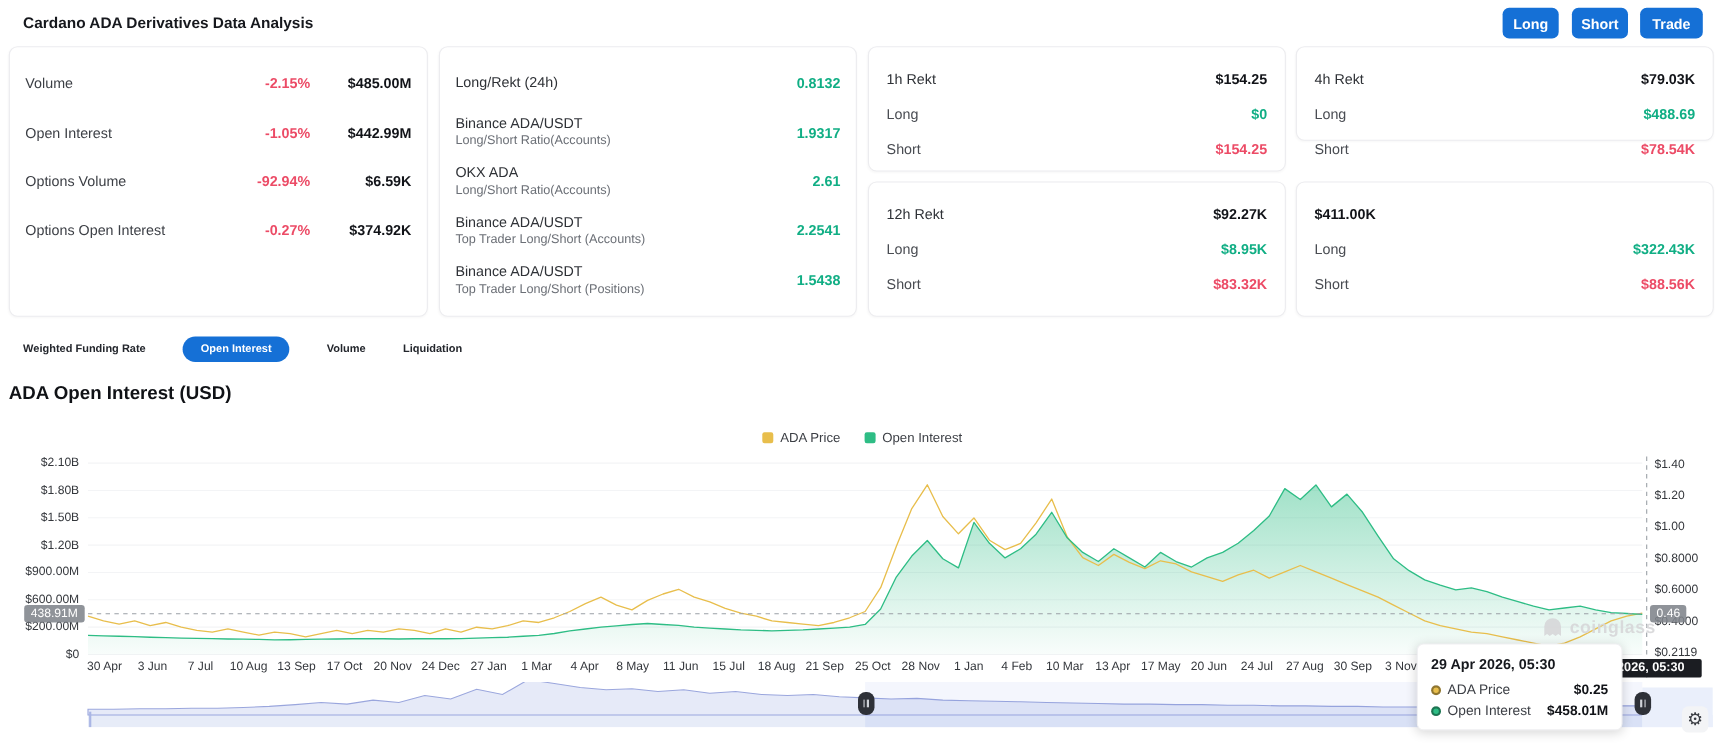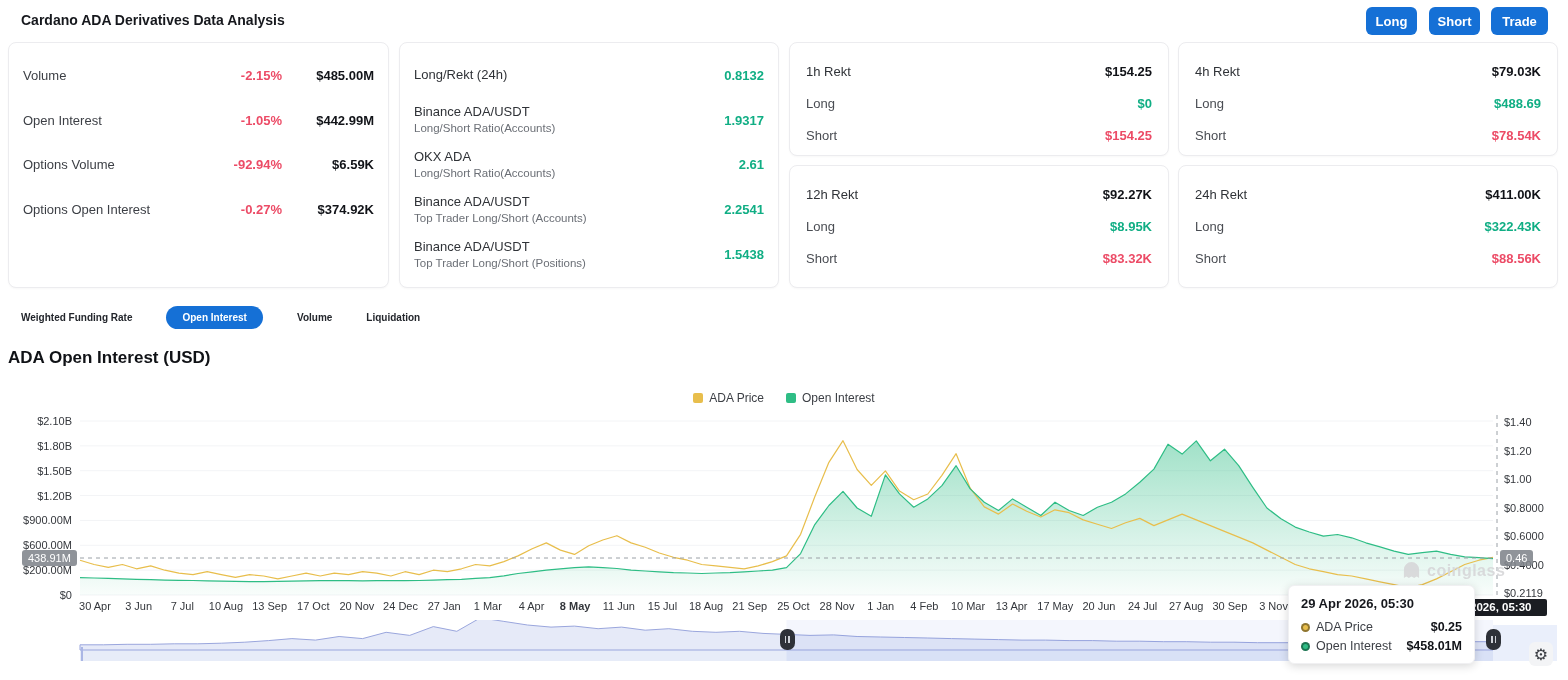--- a/index.html
+++ b/index.html
@@ -177,37 +177,36 @@
   <div class="rekt-row">
       <span class="rekt-sub">Long</span>
       <span class="val-green">$8.95K</span>
     </div>
   <div class="rekt-row">
       <span class="rekt-sub">Short</span>
       <span class="val-red">$83.32K</span>
     </div>
 </div>
 
-<div class="abs card" style="left:1178px;top:42px;width:380px;height:114px;padding:12px 16px 0 16px;">
+<div class="abs card" style="left:1178px;top:42px;width:380px;height:86px;padding:12px 16px 0 16px;">
   <div class="rekt-row">
       <span class="rekt-title">4h Rekt</span>
       <span class="rekt-total">$79.03K</span>
     </div>
   <div class="rekt-row">
       <span class="rekt-sub">Long</span>
       <span class="val-green">$488.69</span>
     </div>
   <div class="rekt-row">
       <span class="rekt-sub">Short</span>
       <span class="val-red">$78.54K</span>
     </div>
 </div>
 <div class="abs card" style="left:1178px;top:165px;width:380px;height:123px;padding:12px 16px 0 16px;">
   <div class="rekt-row">
-      <span class="rekt-title">24h Rekt</span>
       <span class="rekt-total">$411.00K</span>
     </div>
   <div class="rekt-row">
       <span class="rekt-sub">Long</span>
       <span class="val-green">$322.43K</span>
     </div>
   <div class="rekt-row">
       <span class="rekt-sub">Short</span>
       <span class="val-red">$88.56K</span>
     </div>
@@ -274,21 +273,21 @@
     <div class="x-label" style="left: 138.65px;">3 Jun</div>
     <div class="x-label" style="left: 182.3px;">7 Jul</div>
     <div class="x-label" style="left: 225.95px;">10 Aug</div>
     <div class="x-label" style="left: 269.6px;">13 Sep</div>
     <div class="x-label" style="left: 313.25px;">17 Oct</div>
     <div class="x-label" style="left: 356.9px;">20 Nov</div>
     <div class="x-label" style="left: 400.55px;">24 Dec</div>
     <div class="x-label" style="left: 444.2px;">27 Jan</div>
     <div class="x-label" style="left: 487.85px;">1 Mar</div>
     <div class="x-label" style="left: 531.5px;">4 Apr</div>
-    <div class="x-label" style="left: 575.15px; font-weight: bold;">8 May</div>
+    <div class="x-label" style="left: 575.15px;">8 May</div>
     <div class="x-label" style="left: 618.8px;">11 Jun</div>
     <div class="x-label" style="left: 662.45px;">15 Jul</div>
     <div class="x-label" style="left: 706.1px;">18 Aug</div>
     <div class="x-label" style="left: 749.75px;">21 Sep</div>
     <div class="x-label" style="left: 793.4px;">25 Oct</div>
     <div class="x-label" style="left: 837.05px;">28 Nov</div>
     <div class="x-label" style="left: 880.7px;">1 Jan</div>
     <div class="x-label" style="left: 924.35px;">4 Feb</div>
     <div class="x-label" style="left: 968px; text-align: right;">10 Mar</div>
     <div class="x-label" style="left: 1011.65px;">13 Apr</div>

